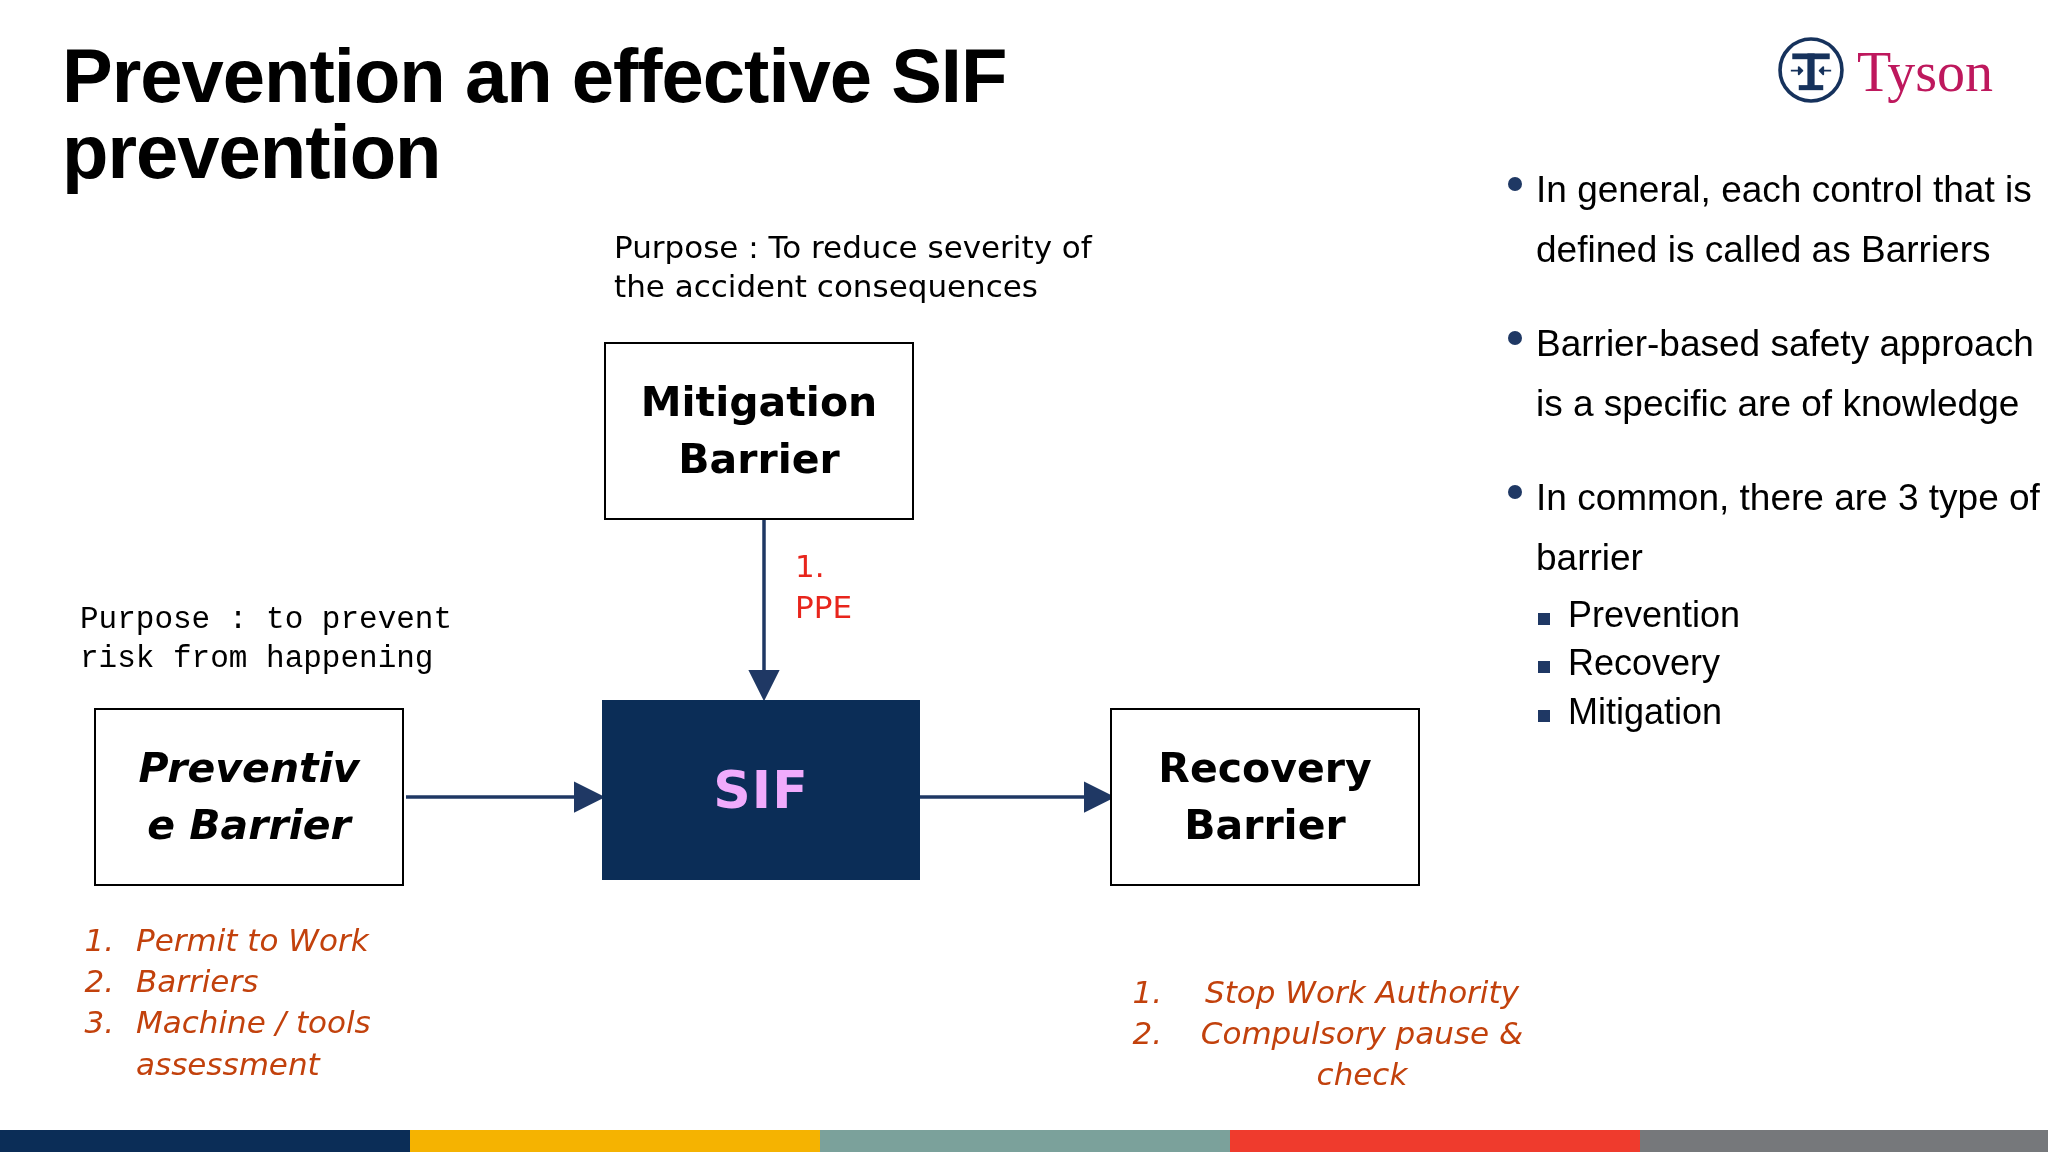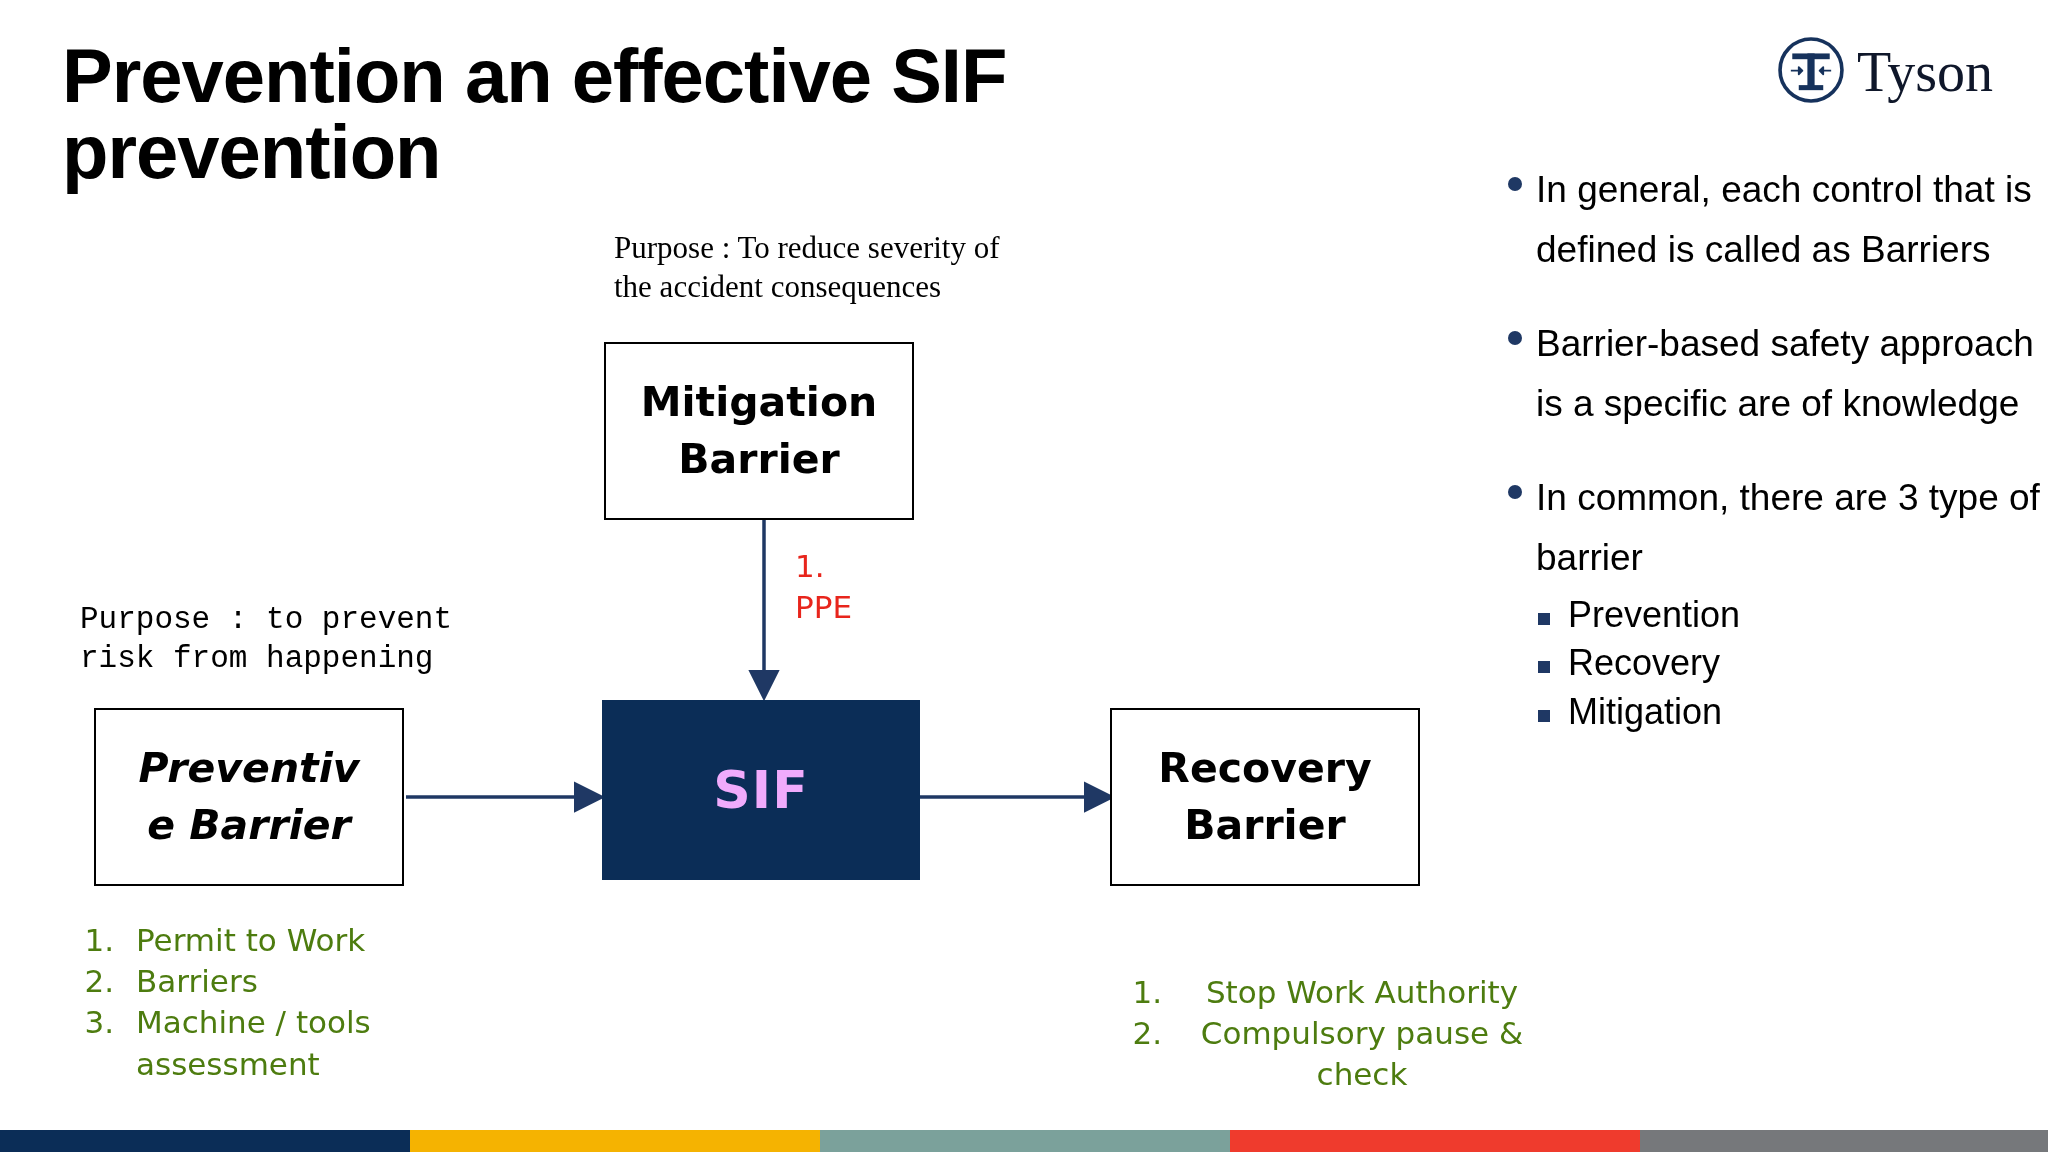--- a/index.html
+++ b/index.html
@@ -46,21 +46,21 @@
   }
   #tyson-logo .mark {
     width: 72px;
     height: 72px;
     flex: 0 0 auto;
   }
   #tyson-logo .wordmark {
     font-family: "Liberation Serif", serif;
     font-size: 56px;
     line-height: 1;
-    color: #0f172a;
+    color: #be185d;
     letter-spacing: 0px;
     position: relative;
     top: 2px;
   }
 
   
   .purpose {
     position: absolute;
     font-family: "DejaVu Sans", sans-serif;
     font-size: 31px;
@@ -97,21 +97,22 @@
     font-size: 52px;
     color: #f0abfc;
     letter-spacing: 1px;
     z-index: 3;
   }
   .red-list {
     position: absolute;
     font-family: "DejaVu Sans", sans-serif;
     font-size: 31px;
     line-height: 1.33;
-    color: #4d7c0f;
+    color: #c2410c;
+    font-style: italic;
   }
   .red-list ol {
     margin: 0;
     padding: 0 0 0 52px;
     list-style-position: outside;
   }
   .red-list ol li {
     padding-left: 12px;
     margin: 0;
   }
@@ -230,21 +231,21 @@
       </marker>
     </defs>
 
     <line x1="764" y1="520" x2="764" y2="696" stroke="#1f3864" stroke-width="3.5" marker-end="url(#ah)"></line>
 
     <line x1="406" y1="797" x2="600" y2="797" stroke="#1f3864" stroke-width="3.5" marker-end="url(#ah)"></line>
 
     <line x1="920" y1="797" x2="1110" y2="797" stroke="#1f3864" stroke-width="3.5" marker-end="url(#ah)"></line>
   </svg>
 
-  <div class="purpose" style="left:614px; top:228px; width:600px;font-family:Liberation Serif, serif;">Purpose : To reduce severity of
+  <div class="purpose" style="left:614px; top:228px; width:600px;">Purpose : To reduce severity of
 the accident consequences</div>
   <div class="barrier-box" style="left:604px; top:342px; width:310px; height:178px;">Mitigation
 Barrier</div>
   <div class="red-inline" style="left:795px; top:546px; width:140px;">1.
 PPE</div>
 
   <div class="purpose" style="left:80px; top:600px; width:420px;font-family:Liberation Mono, monospace;">Purpose : to prevent
 risk from happening</div>
   <div class="barrier-box" style="left:94px; top:708px; width:310px; height:178px;font-style:italic;">Preventiv
 e Barrier</div>

